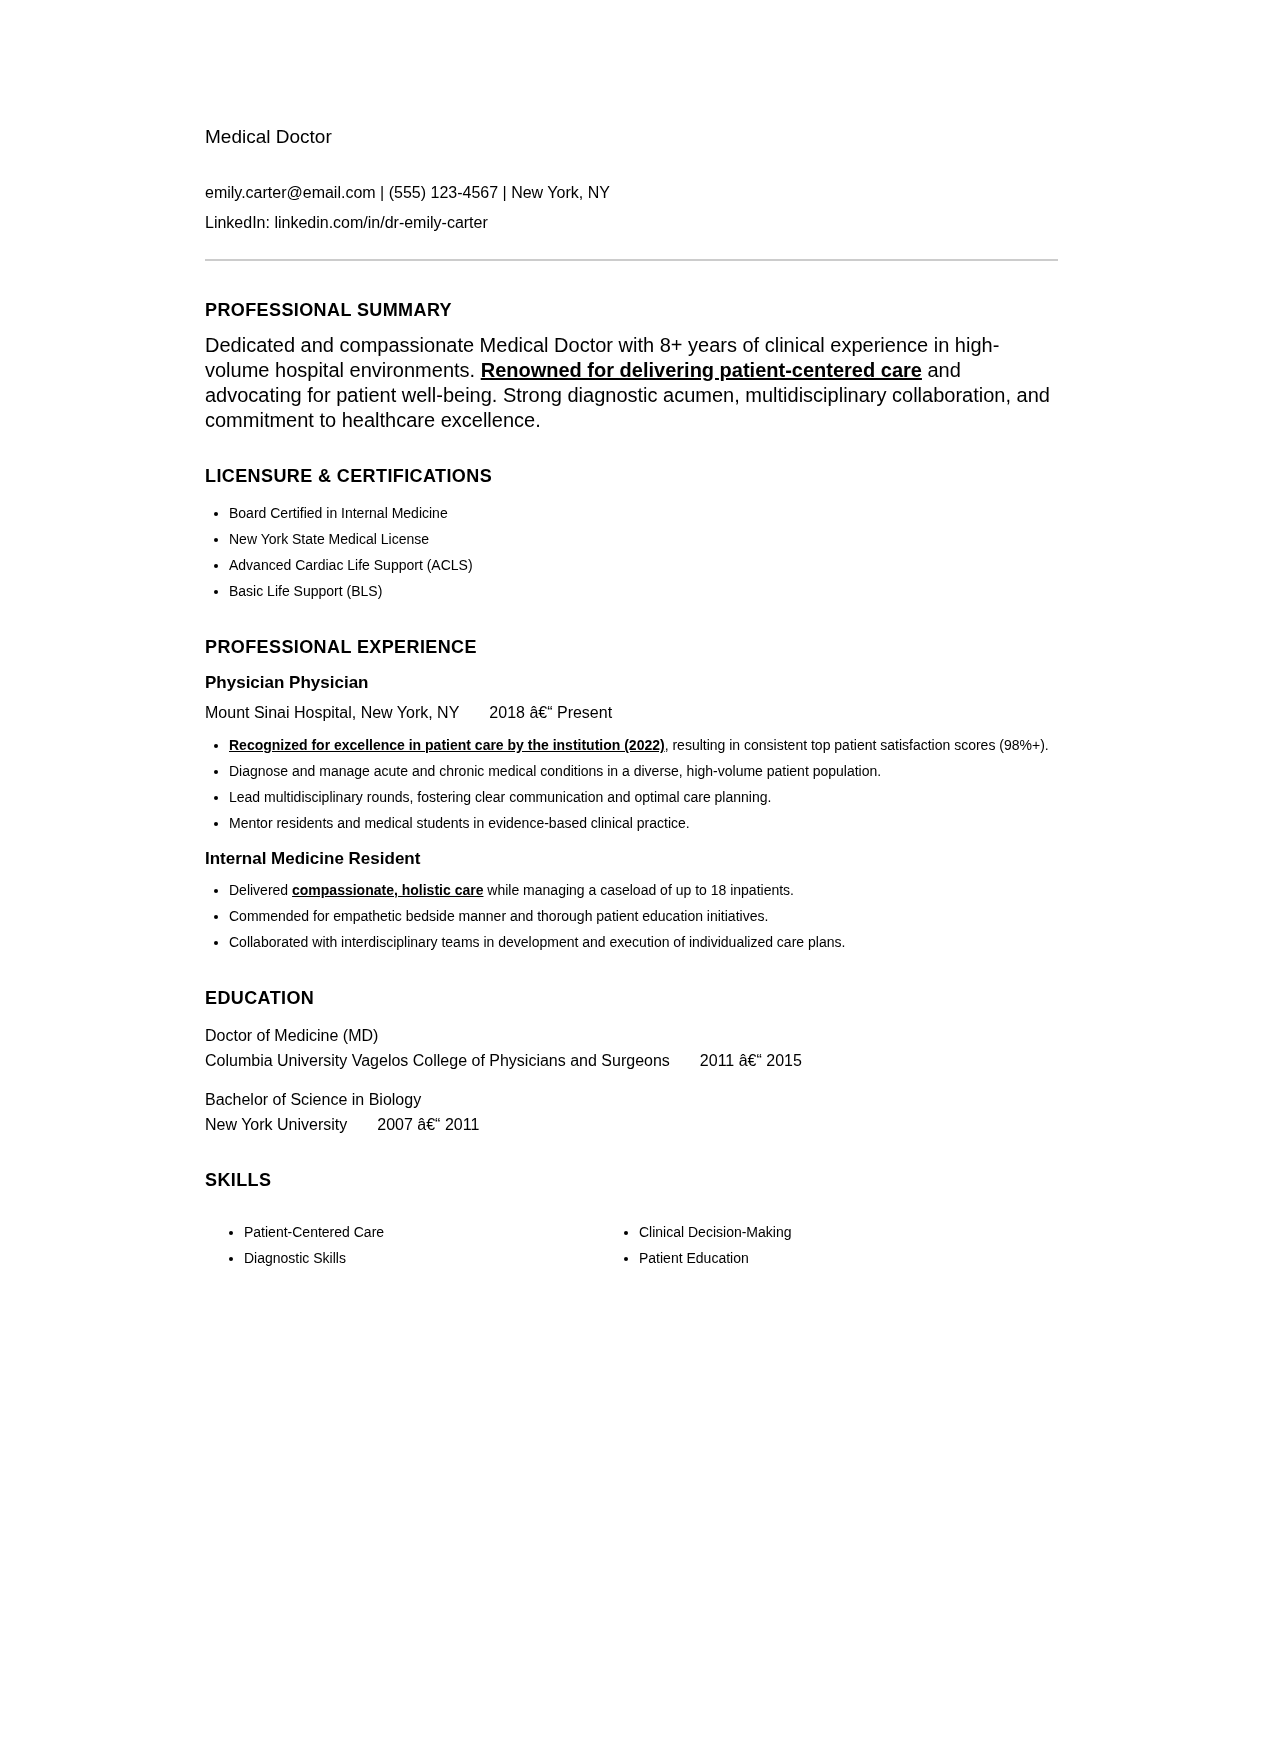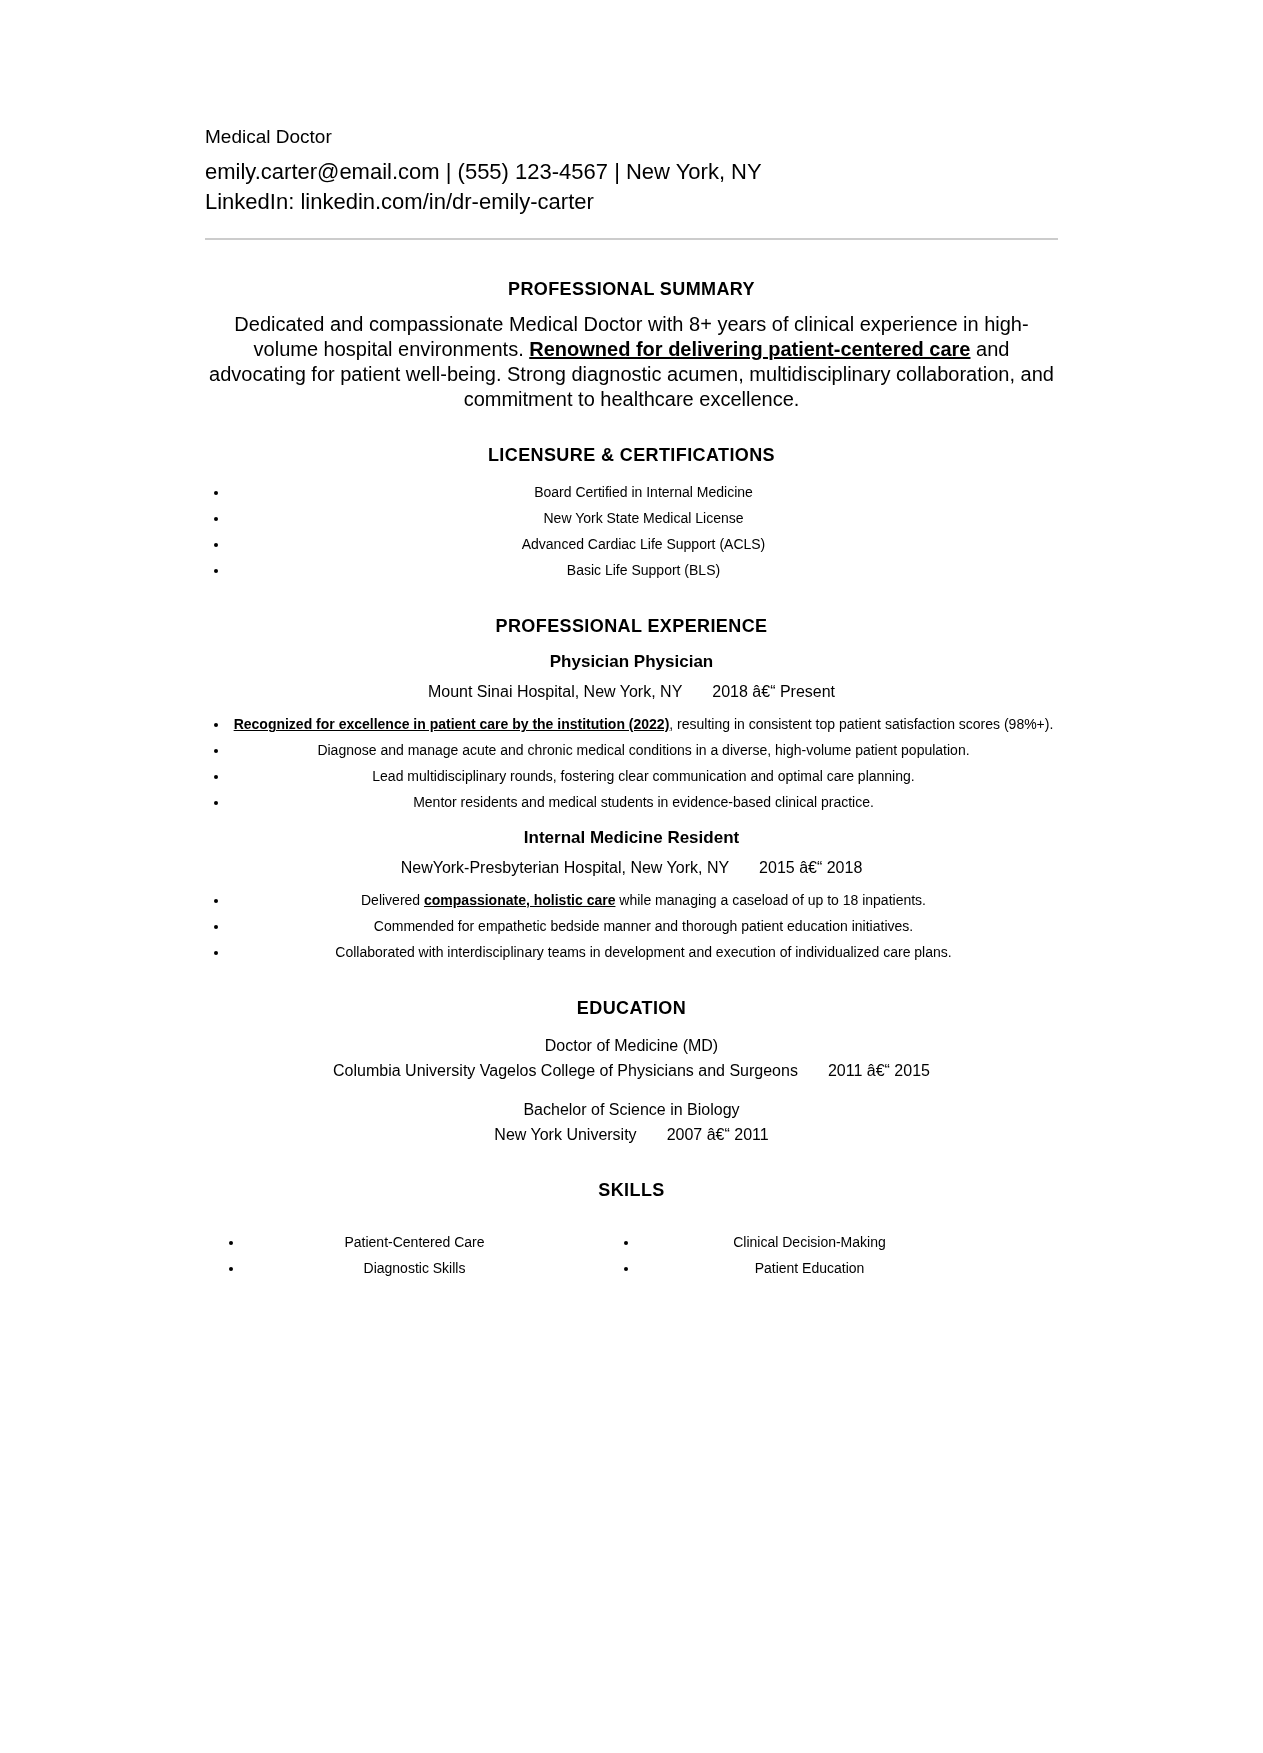--- a/index.html
+++ b/index.html
@@ -23,31 +23,31 @@
     line-height: 41px;
     font-weight: 700;
     letter-spacing: 0.2px;
   }
   .subtitle {
     margin: 24px 0 0 0;
     font-size: 19px;
     line-height: 25px;
   }
   .contact {
-    margin: 10px 0 0 0;
-    font-size: 22px;
+    margin: 31px 0 0 0;
+    font-size: 16px;
     line-height: 25px;
   }
   .contact + .contact { margin-top: 5px; }
   hr.rule {
     border: none;
     border-top: 2px solid #cccccc;
     margin: 24px 0 0 0;
   }
-  .sec { margin-top: 32px; text-align: center; }
+  .sec { margin-top: 32px; }
   .sec-first { margin-top: 38px; }
   h2 {
     margin: 0;
     font-size: 18px;
     line-height: 22px;
     font-weight: 700;
     letter-spacing: 0.4px;
   }
   p.body {
     margin: 12px 0 0 0;
@@ -133,21 +133,20 @@
         <ul>
           <li><span></span><span class="hl">Recognized for excellence in patient care by the institution (2022)</span><span>, resulting in consistent top patient satisfaction scores (98%+).</span></li>
           <li><span>Diagnose and manage acute and chronic medical conditions in a diverse, high-volume patient population.</span><span class="hl"></span><span></span></li>
           <li><span>Lead multidisciplinary rounds, fostering clear communication and optimal care planning.</span><span class="hl"></span><span></span></li>
           <li><span>Mentor residents and medical students in evidence-based clinical practice.</span><span class="hl"></span><span></span></li>
         </ul>
       </div>
 
       <div class="job">
         <h3>Internal Medicine Resident</h3>
-        <p class="meta"><span>NewYork-Presbyterian Hospital, New York, NY</span><span class="dates">2015 â€“ 2018</span></p>
         <ul>
           <li><span>Delivered </span><span class="hl">compassionate, holistic care</span><span> while managing a caseload of up to 18 inpatients.</span></li>
           <li><span>Commended for empathetic bedside manner and thorough patient education initiatives.</span><span class="hl"></span><span></span></li>
           <li><span>Collaborated with interdisciplinary teams in development and execution of individualized care plans.</span><span class="hl"></span><span></span></li>
         </ul>
       </div>
     </section>
 
     <section class="sec">
       <h2>EDUCATION</h2>

